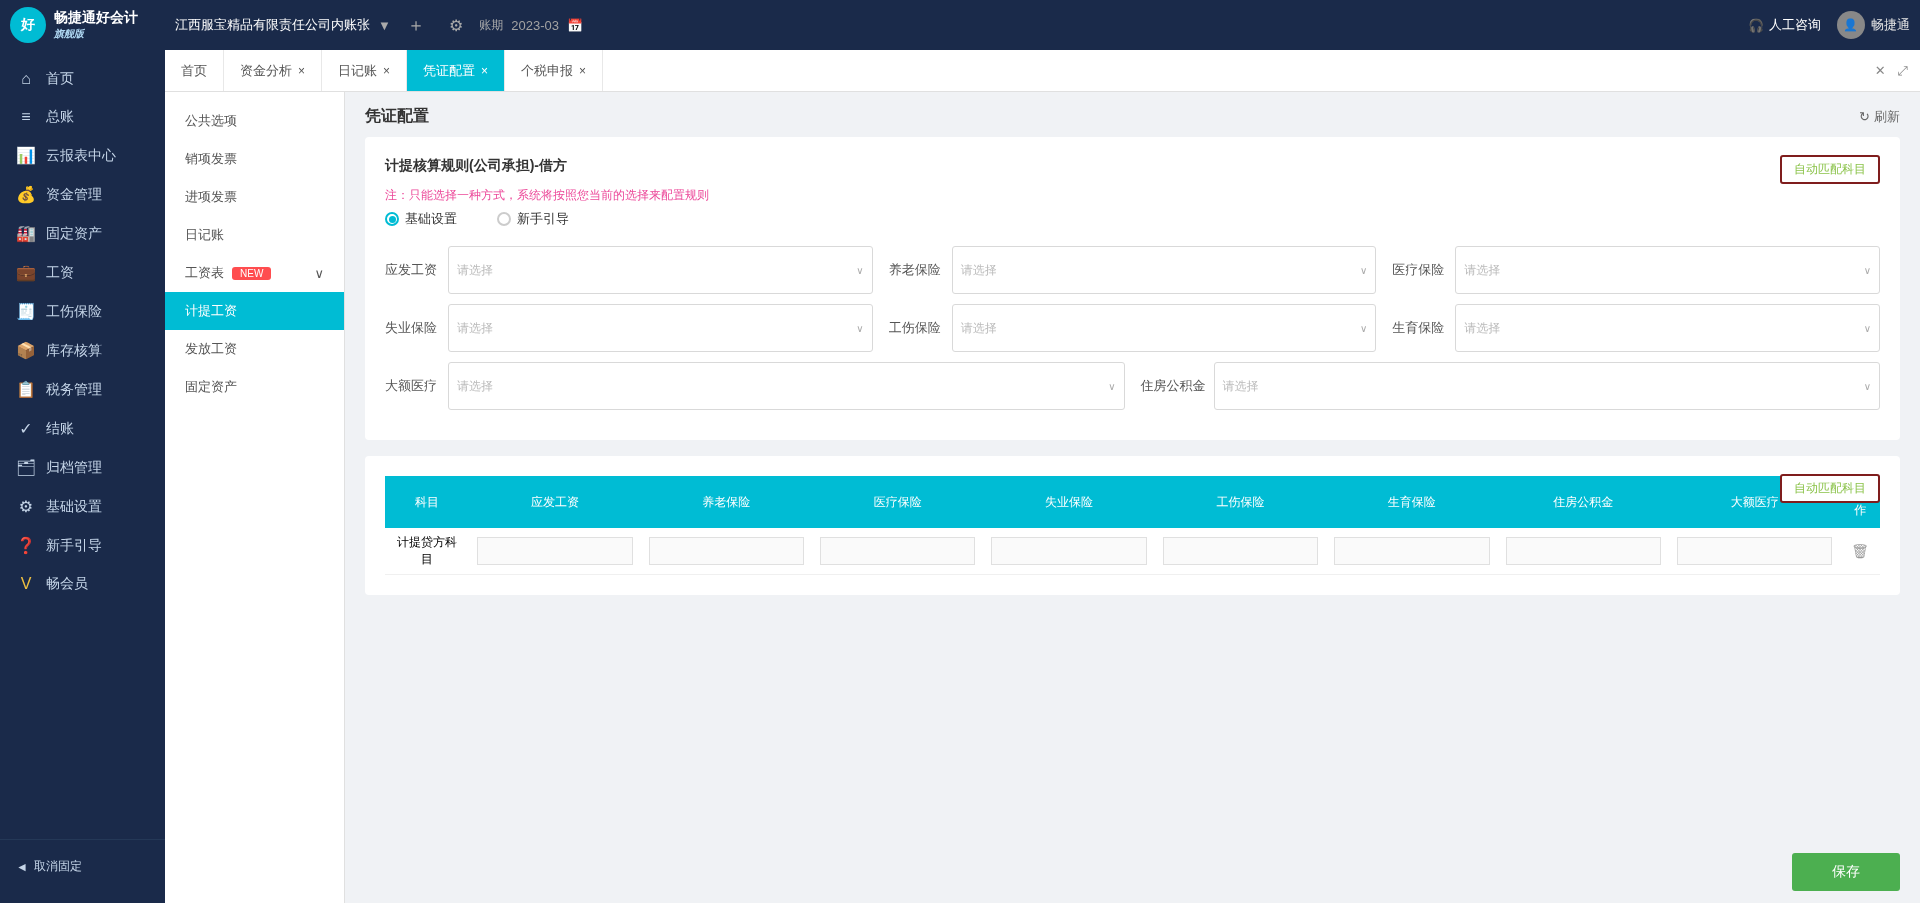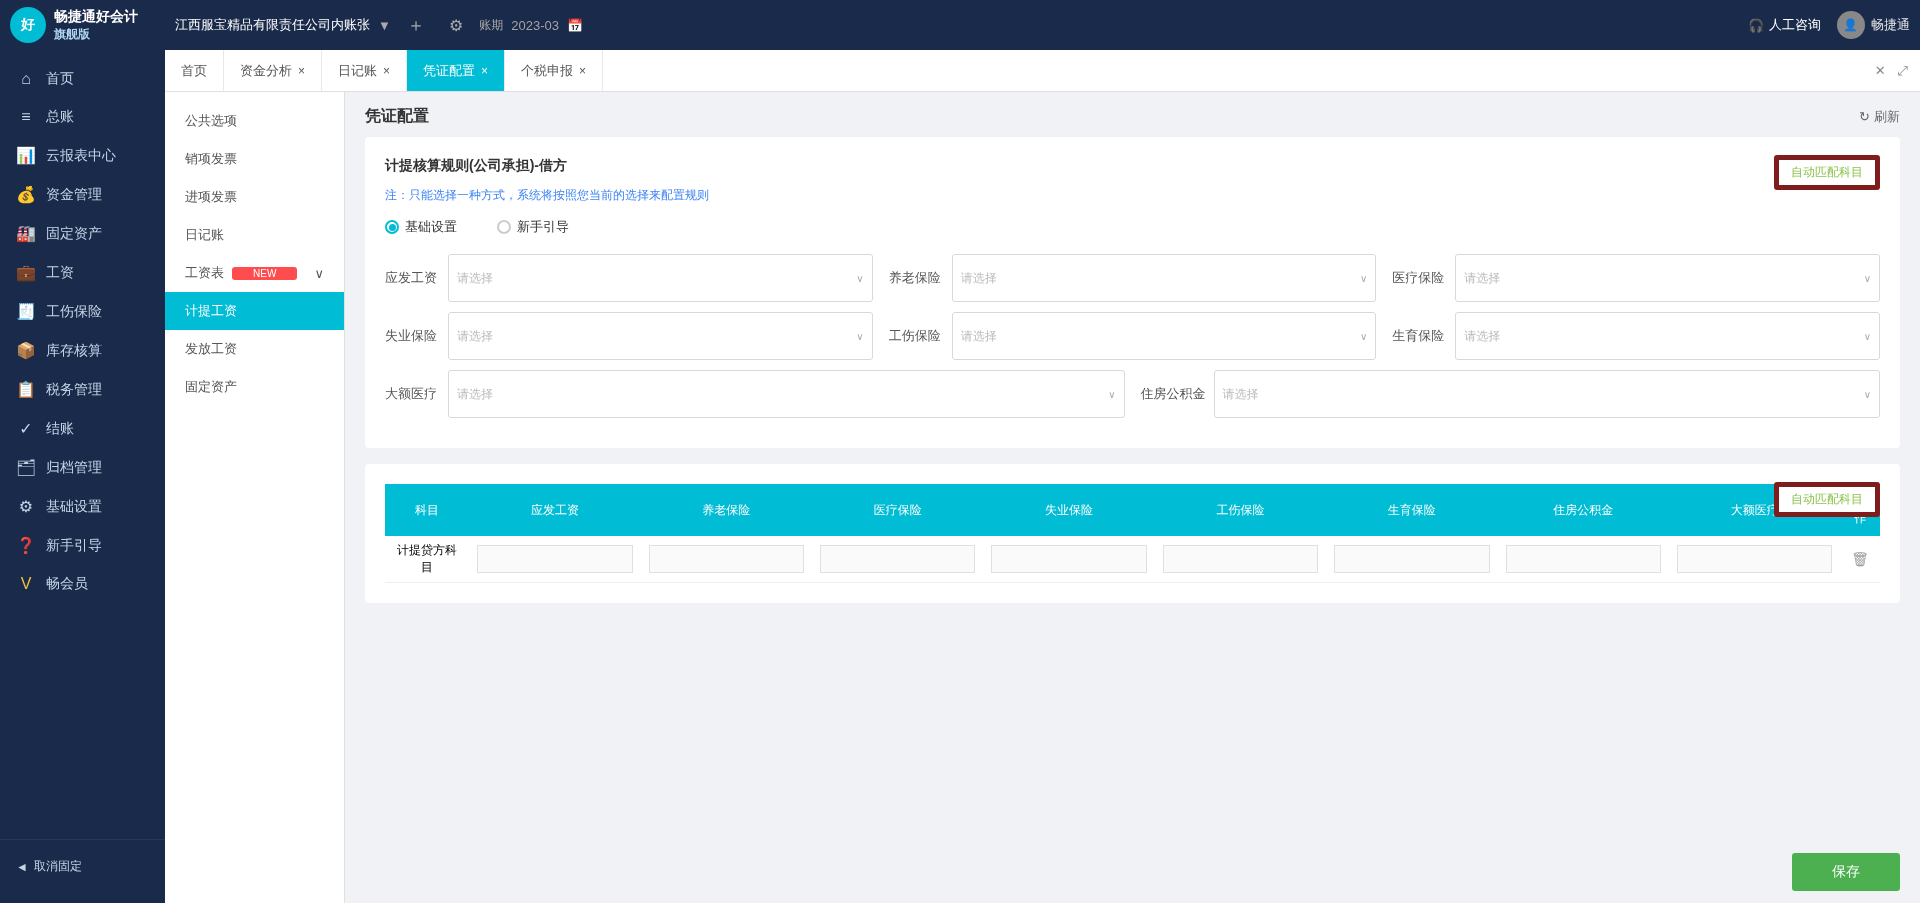--- a/index.html
+++ b/index.html
@@ -30,21 +30,21 @@
       border-radius: 50%;
       display: flex;
       align-items: center;
       justify-content: center;
       color: white;
       font-size: 14px;
       font-weight: bold;
     }
     .logo-text { display: flex; flex-direction: column; }
     .logo-main { font-size: 14px; color: white; }
-    .logo-sub { font-size: 12px; color: #aed6f1; }
+    .logo-sub { font-size: 10px; color: #aed6f1; font-style: italic; }
 
     .top-bar-company {
       flex: 1;
       display: flex;
       align-items: center;
       gap: 8px;
       color: white;
       font-size: 13px;
     }
     .company-name { color: white; }
@@ -179,21 +179,21 @@
     }
     .left-nav-item.has-sub {
       display: flex;
       align-items: center;
       justify-content: space-between;
     }
     .new-badge {
       background: #ff4d4f;
       color: white;
       font-size: 10px;
-      padding: 1px 21px;
+      padding: 1px 8px;
       border-radius: 3px;
       margin-left: 4px;
     }
 
     
     .main-panel {
       flex: 1;
       display: flex;
       flex-direction: column;
       overflow: hidden;
@@ -235,29 +235,29 @@
       position: relative;
     }
     .section-title {
       font-size: 14px;
       font-weight: bold;
       color: #333;
       margin-bottom: 12px;
     }
     .section-note {
       font-size: 12px;
-      color: #3b82f6;
-      margin-bottom: 14px;
+      color: #ec4899;
+      margin-bottom: 6px;
     }
 
     .auto-match-btn {
       position: absolute;
       top: 18px;
       right: 20px;
-      border: 5px solid #7f1d1d;
+      border: 2px solid #7f1d1d;
       color: #8bc34a;
       background: white;
       padding: 4px 12px;
       font-size: 12px;
       cursor: pointer;
       border-radius: 3px;
     }
 
     
     .radio-group {

